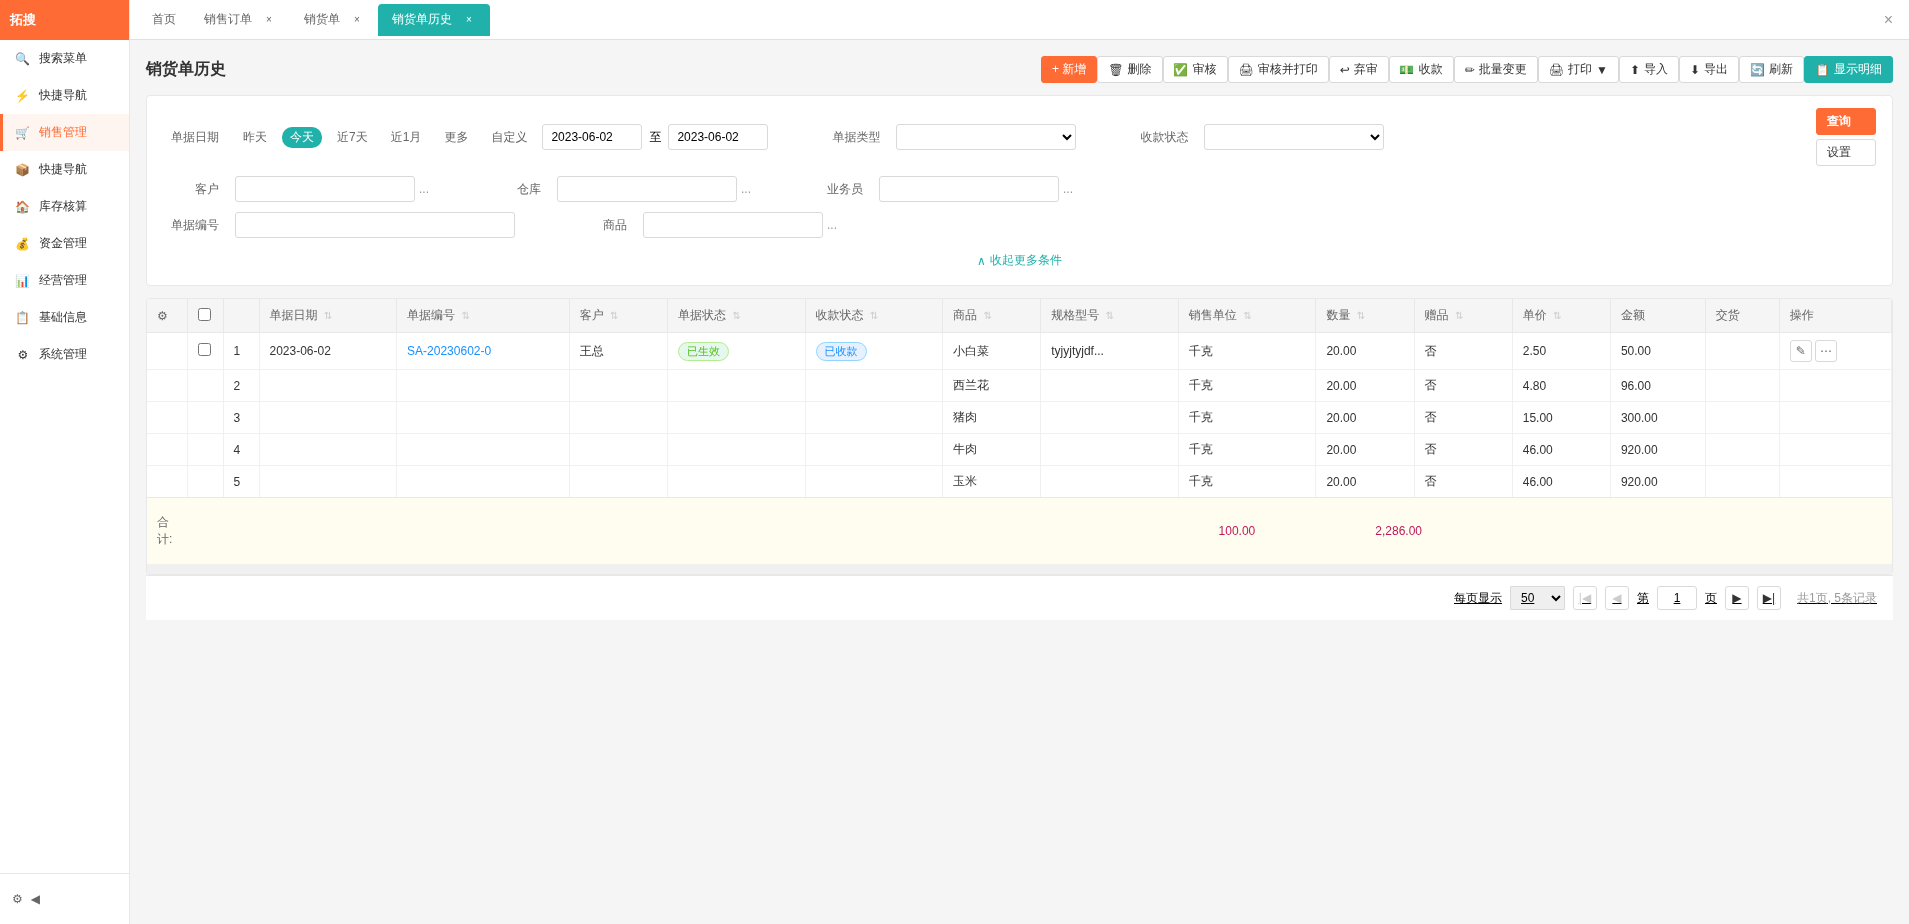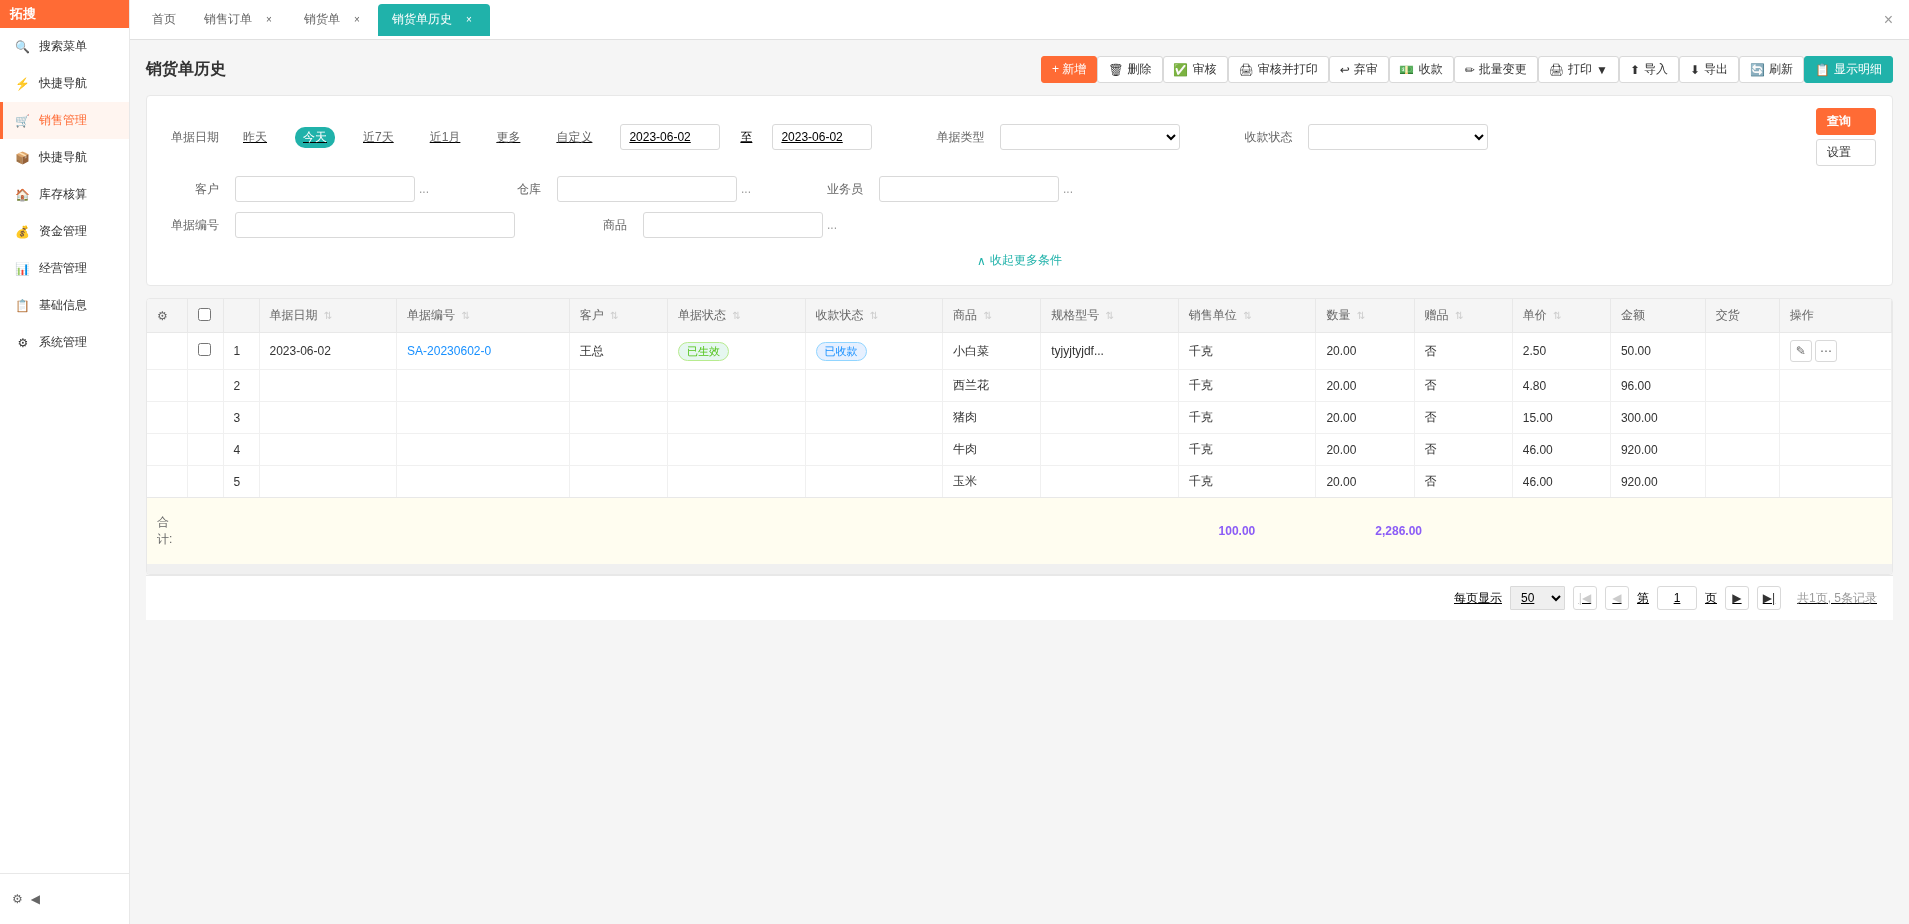--- a/index.html
+++ b/index.html
@@ -1,20 +1,20 @@
 <!DOCTYPE html>
 <html><head>
   <meta charset="utf-8">
   <style>
     * { box-sizing: border-box; margin: 0; padding: 0; font-family: 'Microsoft YaHei', Arial, sans-serif; font-size: 12px; }
     body { display: flex; height: 924px; overflow: hidden; background: #f5f5f5; }
 
     
     .sidebar { width: 130px; background: #fff; border-right: 1px solid #e8e8e8; display: flex; flex-direction: column; height: 100%; }
-    .sidebar-logo { height: 28px; background: #ff6b35; display: flex; align-items: center; padding: 0 10px; color: white; font-size: 13px; font-weight: bold; }
+    .sidebar-logo { height: 40px; background: #ff6b35; display: flex; align-items: center; padding: 0 10px; color: white; font-size: 13px; font-weight: bold; }
     .sidebar-item { display: flex; align-items: center; padding: 10px 12px; cursor: pointer; color: #333; gap: 8px; border-left: 3px solid transparent; }
     .sidebar-item.active { color: #ff6b35; border-left-color: #ff6b35; background: #fff5f0; }
     .sidebar-icon { width: 16px; height: 16px; display: inline-flex; align-items: center; justify-content: center; }
     .sidebar-bottom { margin-top: auto; padding: 10px 0; border-top: 1px solid #e8e8e8; }
     .sidebar-footer-item { display: flex; align-items: center; padding: 8px 12px; cursor: pointer; color: #666; gap: 8px; }
 
     
     .main { flex: 1; display: flex; flex-direction: column; overflow: hidden; }
 
     
@@ -36,21 +36,21 @@
     .btn-teal { background: #20b2aa; color: white; border-color: #20b2aa; }
 
     
     .filter-section { background: #fff; border-radius: 4px; padding: 12px 16px; margin-bottom: 12px; border: 1px solid #e8e8e8; }
     .filter-row { display: flex; align-items: center; gap: 16px; margin-bottom: 10px; }
     .filter-row:last-child { margin-bottom: 0; }
     .filter-label { color: #666; width: 56px; text-align: right; flex-shrink: 0; }
     .filter-control { display: flex; align-items: center; gap: 4px; }
     .filter-input { border: 1px solid #d9d9d9; border-radius: 3px; padding: 3px 8px; height: 26px; width: 180px; outline: none; }
     .filter-select { border: 1px solid #d9d9d9; border-radius: 3px; padding: 3px 8px; height: 26px; width: 180px; outline: none; background: #fff; }
-    .date-range { display: flex; align-items: center; gap: 20px; text-decoration: underline; }
+    .date-range { display: flex; align-items: center; gap: 7px; }
     .date-btn { padding: 2px 8px; border-radius: 3px; cursor: pointer; color: #666; font-size: 12px; }
     .date-btn.active { background: #20b2aa; color: white; border-radius: 10px; padding: 2px 8px; }
     .date-input { border: 1px solid #d9d9d9; border-radius: 3px; padding: 3px 8px; height: 26px; width: 100px; outline: none; }
     .filter-more { display: flex; align-items: center; justify-content: center; color: #20b2aa; cursor: pointer; padding: 4px; font-size: 12px; gap: 4px; }
     .dots { color: #999; cursor: pointer; }
 
     
     .table-wrapper { background: #fff; border: 1px solid #e8e8e8; border-radius: 4px; overflow: hidden; }
     .table { width: 100%; border-collapse: collapse; }
     .table th { background: #f5f5f5; color: #666; padding: 8px 10px; text-align: left; border-bottom: 1px solid #e8e8e8; border-right: 1px solid #e8e8e8; white-space: nowrap; font-weight: normal; position: relative; }
@@ -60,21 +60,21 @@
     .table tr:last-child td { border-bottom: none; }
     .badge { display: inline-block; padding: 1px 8px; border-radius: 10px; font-size: 11px; }
     .badge-success { background: #e6f7f0; color: #52c41a; border: 1px solid #b7eb8f; }
     .badge-blue { background: #e6f0ff; color: #1890ff; border: 1px solid #91d5ff; }
     .link-text { color: #1890ff; cursor: pointer; text-decoration: none; }
     .action-btn { display: inline-flex; align-items: center; justify-content: center; width: 22px; height: 22px; border: 1px solid #d9d9d9; border-radius: 3px; cursor: pointer; color: #666; font-size: 12px; }
 
     
     .table-footer { background: #fffdf0; border-top: 1px solid #e8e8e8; display: flex; align-items: center; padding: 16px 10px; }
     .footer-label { color: #666; margin-right: 10px; }
-    .footer-total { font-weight: bold; color: #8b5cf6; }
+    .footer-total { font-weight: normal; color: #be185d; }
 
     
     .pagination { display: flex; align-items: center; justify-content: flex-end; padding: 10px 16px; gap: 8px; background: #fff; border-top: 1px solid #e8e8e8; text-decoration: underline; }
     .page-size-select { border: 1px solid #d9d9d9; border-radius: 1px; padding: 2px 6px; height: 24px; }
     .page-btn { display: inline-flex; align-items: center; justify-content: center; width: 24px; height: 24px; border: 1px solid #d9d9d9; border-radius: 3px; cursor: pointer; background: #fff; color: #333; }
     .page-btn.disabled { color: #ccc; cursor: not-allowed; }
     .page-input { width: 40px; border: 1px solid #d9d9d9; border-radius: 3px; text-align: center; height: 24px; }
 
     .col-settings { width: 40px; text-align: center; }
     .col-check { width: 36px; text-align: center; }

